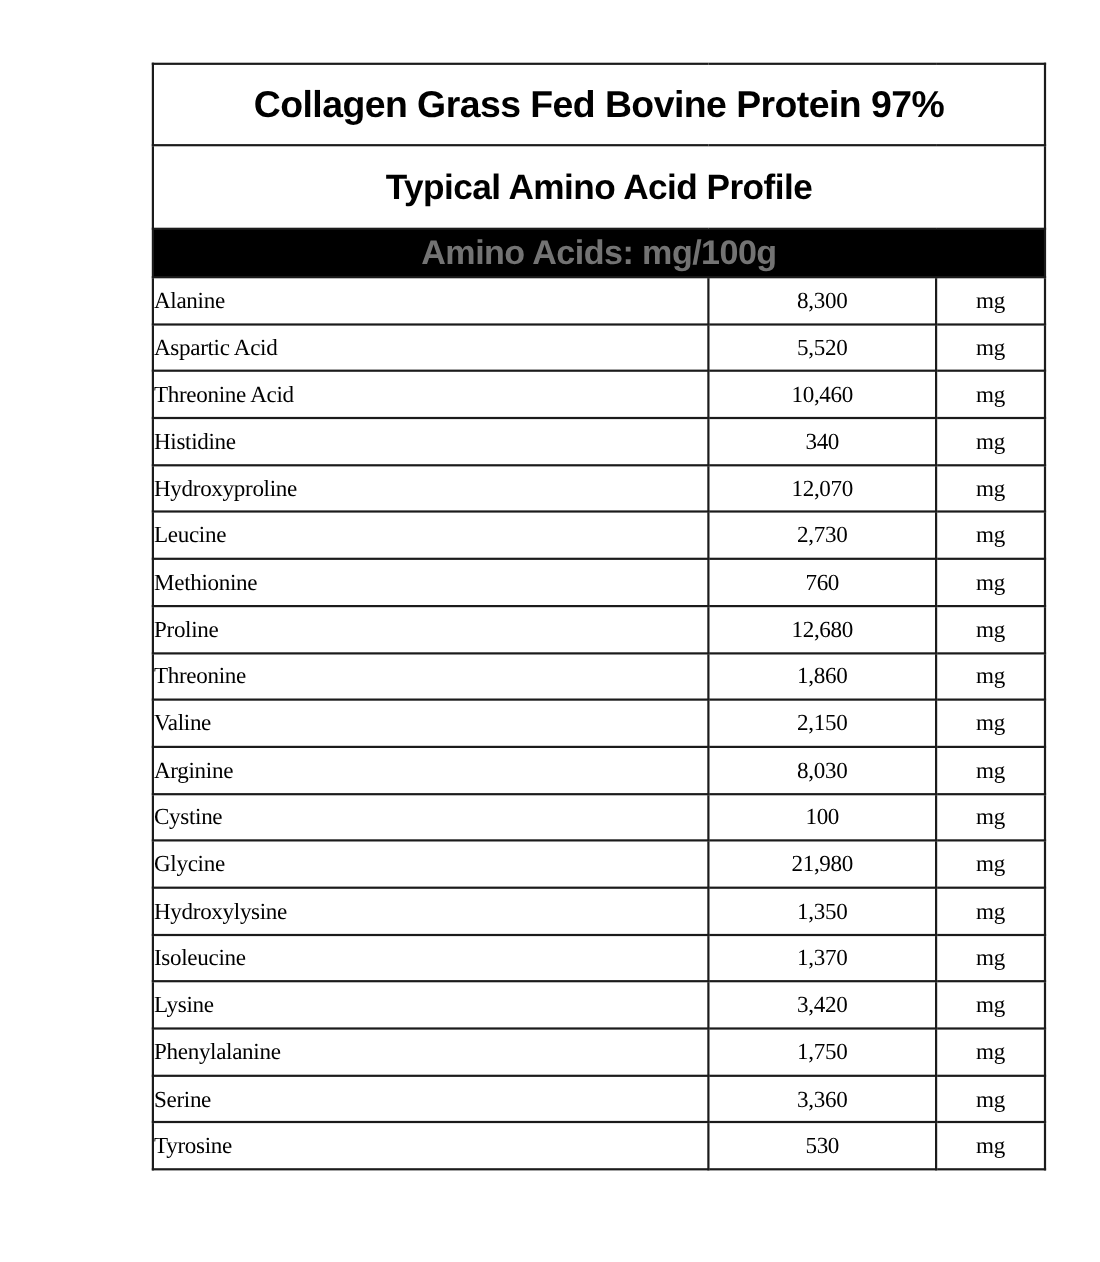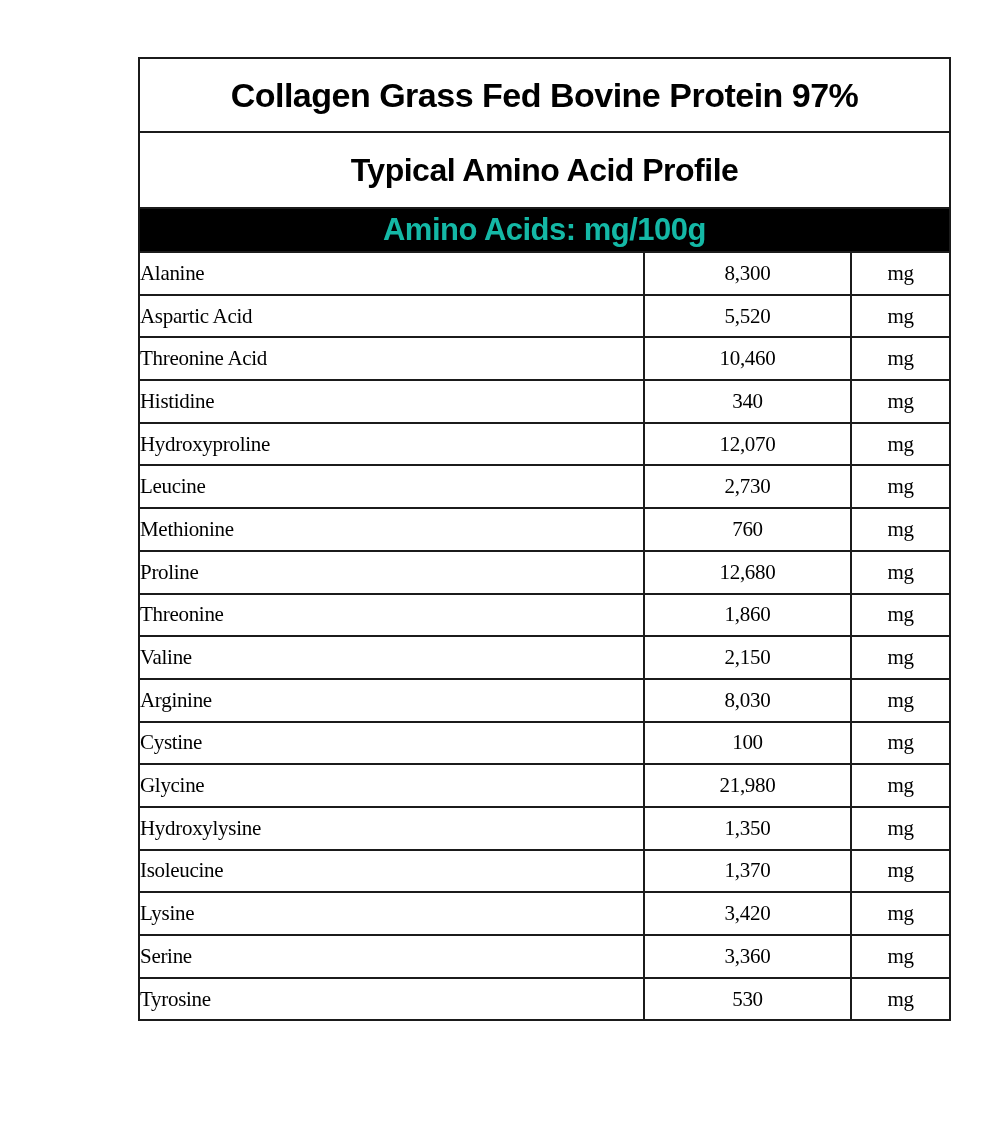--- a/index.html
+++ b/index.html
@@ -42,21 +42,21 @@
     height: 74px;
     font-size: 32px;
     font-weight: bold;
     letter-spacing: -0.5px;
     text-align: center;
     vertical-align: middle;
   }
   .banner-row th {
     height: 42px;
     background: #000000;
-    color: #14b8a6;
+    color: #737373;
     font-size: 31px;
     font-weight: bold;
     letter-spacing: -0.5px;
     text-align: center;
     vertical-align: middle;
     border-color: #000000;
     border-left-color: #1b1b1b;
     border-right-color: #1b1b1b;
   }
   tbody td {
@@ -176,20 +176,25 @@
           <td class="name-cell">Isoleucine</td>
           <td class="value-cell">1,370</td>
           <td class="unit-cell">mg</td>
         </tr>
         <tr>
           <td class="name-cell">Lysine</td>
           <td class="value-cell">3,420</td>
           <td class="unit-cell">mg</td>
         </tr>
         <tr>
+          <td class="name-cell">Phenylalanine</td>
+          <td class="value-cell">1,750</td>
+          <td class="unit-cell">mg</td>
+        </tr>
+        <tr>
           <td class="name-cell">Serine</td>
           <td class="value-cell">3,360</td>
           <td class="unit-cell">mg</td>
         </tr>
         <tr>
           <td class="name-cell">Tyrosine</td>
           <td class="value-cell">530</td>
           <td class="unit-cell">mg</td>
         </tr>
       </tbody>

